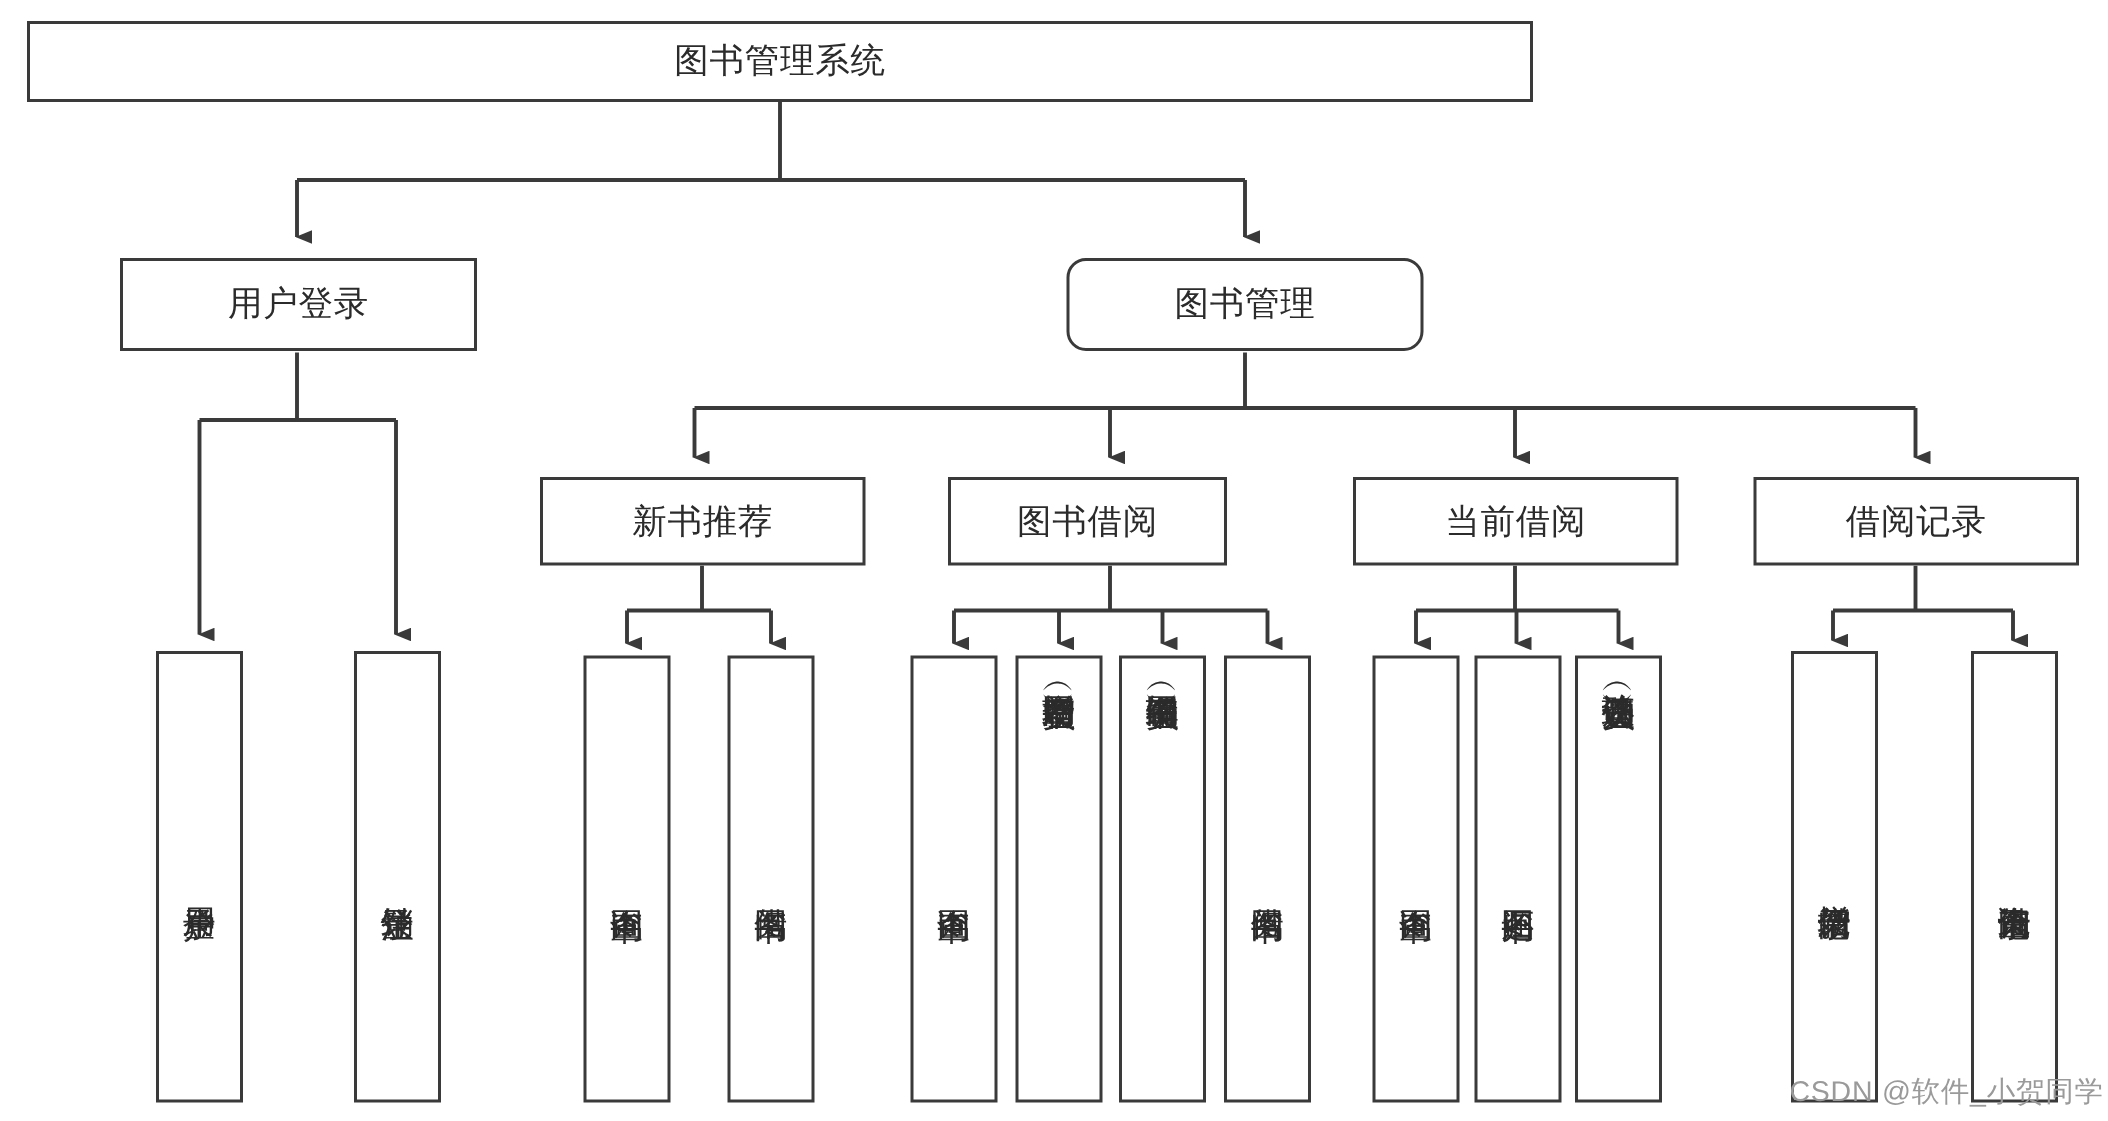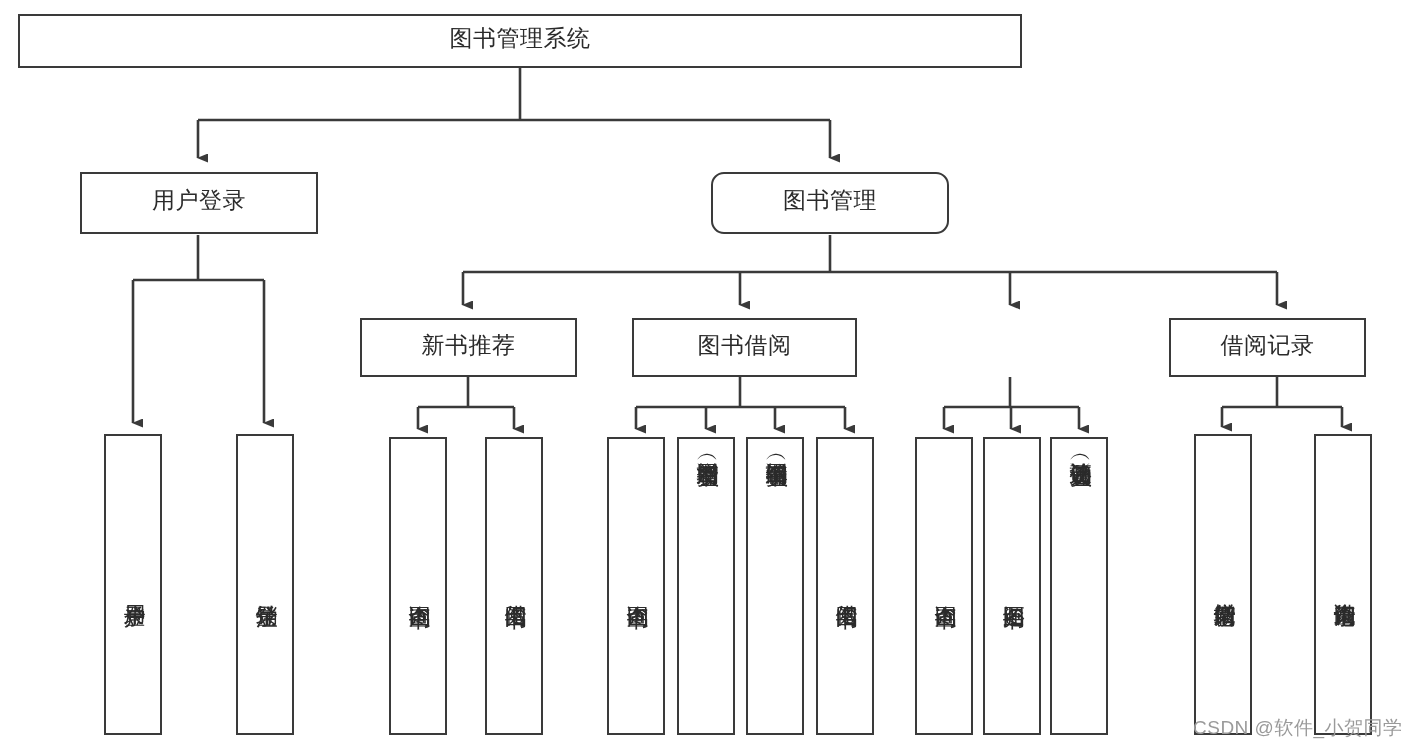--- a/index.html
+++ b/index.html
@@ -29,21 +29,20 @@
     position: absolute;
     box-sizing: border-box;
     border: 2.5px solid #3a3a3a;
     background: #ffffff;
     color: #2b2b2b;
     display: flex;
     align-items: center;
     justify-content: center;
     text-align: right;
     letter-spacing: 0.5px;
-    font-family: Liberation Mono, monospace;
   }
   .node.horiz {
     font-size: 23px;
     line-height: 1.2;
   }
   .node.vert {
     writing-mode: vertical-rl;
     text-orientation: upright;
     font-size: 22px;
     line-height: 1.25;
@@ -129,26 +128,29 @@
   </div>
 
   <div class="node horiz" style="left:711px; top:172px; width:238px; height:62px;border-radius:13px;">
     <span class="lbl">图书管理</span>
   </div>
 
   <div class="node horiz" style="left:360px; top:318px; width:217px; height:59px;">
     <span class="lbl">新书推荐</span>
   </div>
 
-  <div class="node horiz" style="left:632px; top:318px; width:225px; height:59px;">
+  <div class="node horiz" style="left:632px; top:318px; width:186px; height:59px;">
     <span class="lbl">图书借阅</span>
   </div>
 
-
-  <div class="node horiz" style="left:1169px; top:318px; width:197px; height:59px;">
+  <div class="node horiz" style="left:902px; top:318px; width:217px; height:59px;">
+    <span class="lbl">当前借阅</span>
+  </div>
+
+  <div class="node horiz" style="left:1169px; top:318px; width:217px; height:59px;">
     <span class="lbl">借阅记录</span>
   </div>
 
   <div class="node vert pad-mid" style="left:104px; top:434px; width:58px; height:301px;">
     <span class="lbl">用户登录</span>
   </div>
 
   <div class="node vert pad-mid" style="left:236px; top:434px; width:58px; height:301px;">
     <span class="lbl">注销登录</span>
   </div>

